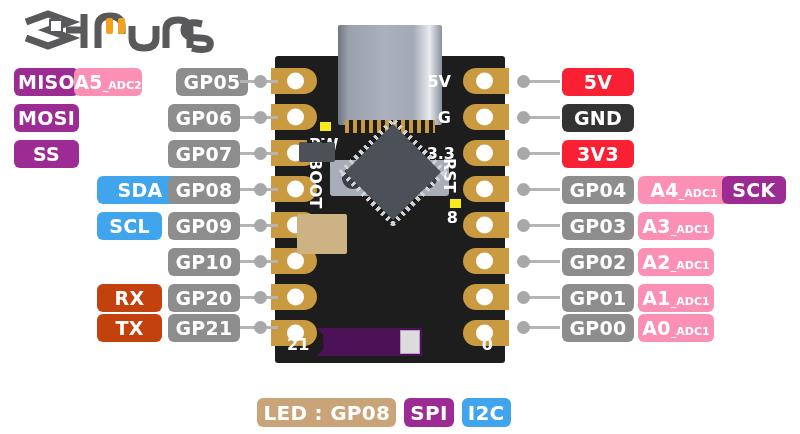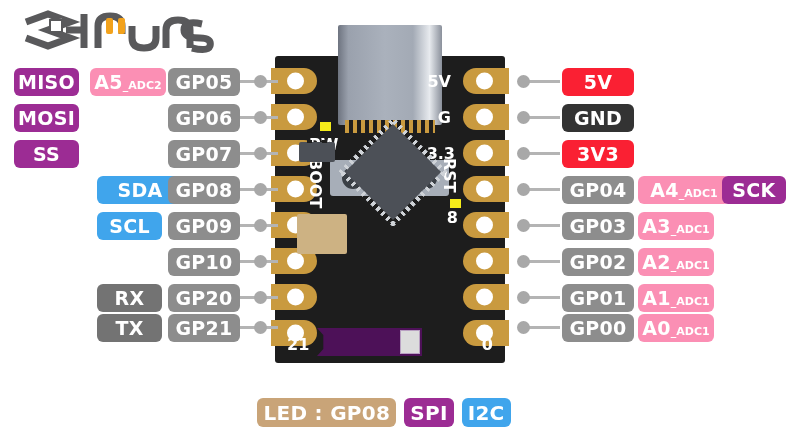--- a/index.html
+++ b/index.html
@@ -14,21 +14,21 @@
   .chip{
     position:absolute;height:28px;border-radius:6px;
     display:flex;align-items:center;justify-content:center;
     color:#ffffff;font-weight:700;font-size:19px;letter-spacing:.3px;
     box-sizing:border-box;padding:0 6px;white-space:nowrap;line-height:1;
   }
   .chip .sub{font-size:11px;font-weight:700;letter-spacing:0;position:relative;top:3px;}
   .chip.gpio{background:#8d8d8d;}
   .chip.analog{background:#fb8fb4;}
   .chip.spi{background:#9c2c94;}
-  .chip.uart{background:#737373;}
+  .chip.uart{background:#c2410c;}
   .chip.i2c{background:#40a5ec;}
   .chip.pwr5{background:#fa2033;}
   .chip.pwr3{background:#fa2033;}
   .chip.gnd{background:#333333;}
   .chip.led{background:#c9a478;}
 
   
   .lead{position:absolute;height:3px;background:#b4b4b4;}
   .dot{position:absolute;width:13px;height:13px;border-radius:50%;background:#a8a8a8;}
 
@@ -185,25 +185,25 @@
   <div id="chip-qfn"></div>
   <div id="cap"></div>
   <div id="antenna"></div>
   <div id="antenna-pad"></div>
 
   <span class="silk" style="left:12px;bottom:10px">21</span>
   <span class="silk" style="right:12px;bottom:10px">0</span>
 </div>
 
 <div class="chip spi" style="left:14px;top:68px;width:65px">MISO</div>
-<div class="chip analog" style="left:90px;top:68px;width:76px">
+<div class="chip analog" style="left:74px;top:68px;width:68px">
     <span>A5</span>
     <span class="sub">_ADC2</span>
   </div>
-<div class="chip gpio" style="left:168px;top:68px;width:72px">GP05</div>
+<div class="chip gpio" style="left:176px;top:68px;width:72px">GP05</div>
 <div class="lead" style="left:240px;top:80px;width:38px"></div>
 <div class="dot" style="left:254px;top:75px"></div>
 
 <div class="chip spi" style="left:14px;top:104px;width:65px">MOSI</div>
 <div class="chip gpio" style="left:168px;top:104px;width:72px">GP06</div>
 <div class="lead" style="left:240px;top:116px;width:38px"></div>
 <div class="dot" style="left:254px;top:111px"></div>
 
 <div class="chip spi" style="left:14px;top:140px;width:65px">SS</div>
 <div class="chip gpio" style="left:168px;top:140px;width:72px">GP07</div>

